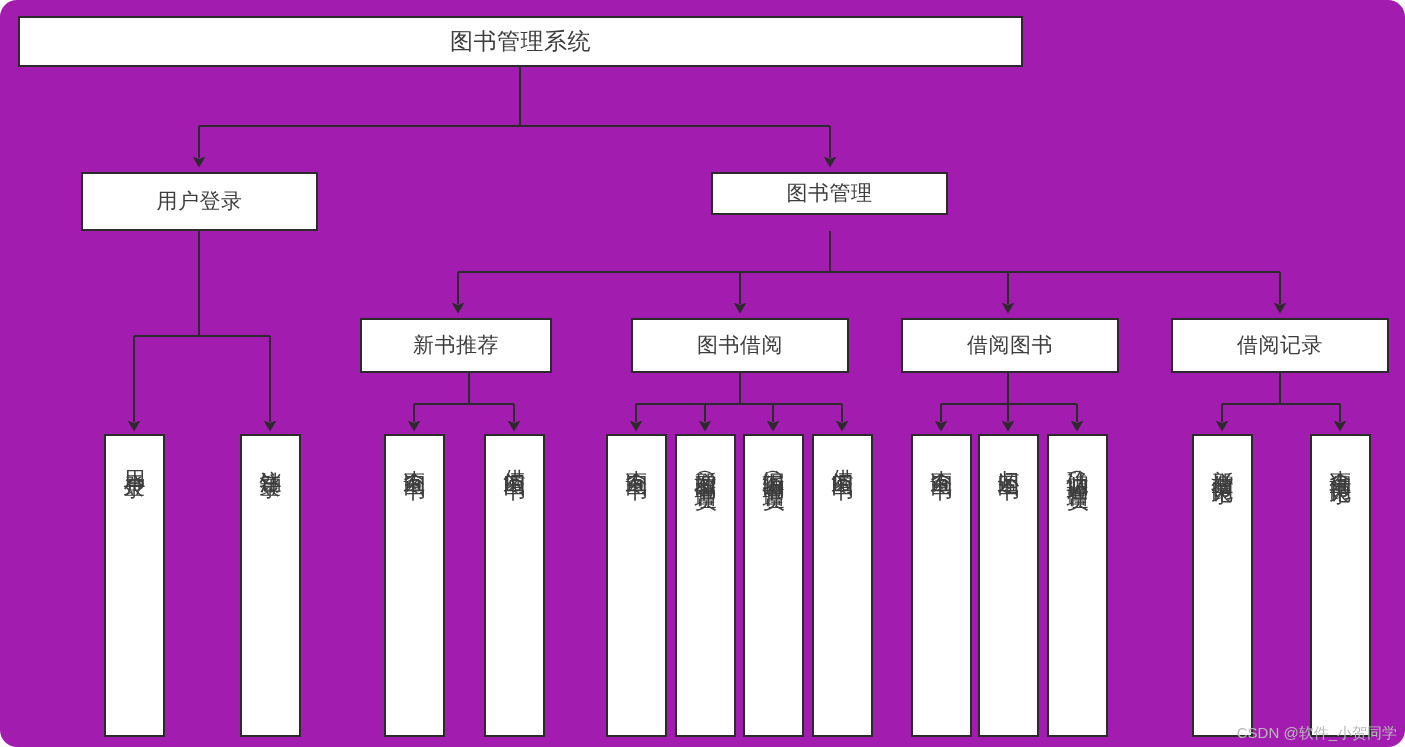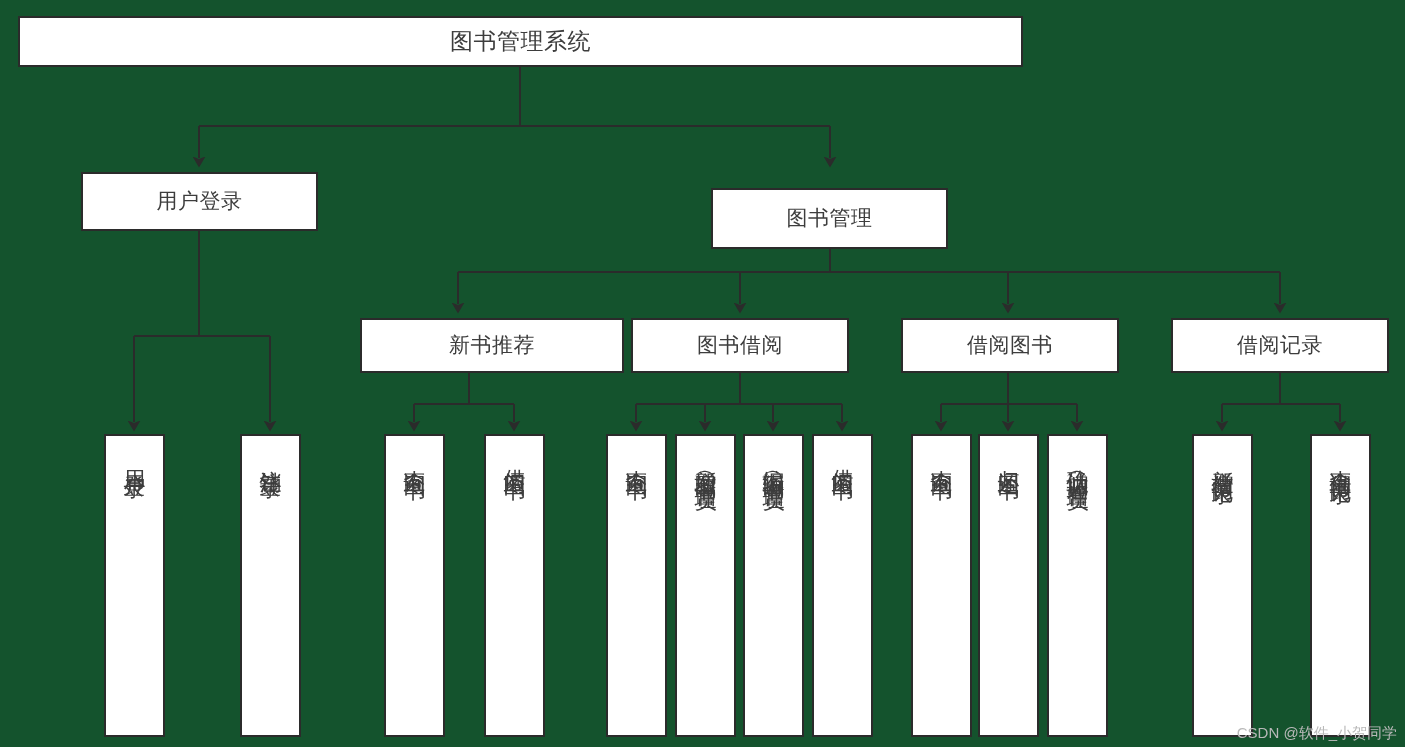--- a/index.html
+++ b/index.html
@@ -8,22 +8,23 @@
     padding: 0;
     background: #ffffff;
   }
   body {
     font-family: "Liberation Sans", "DejaVu Sans", sans-serif;
   }
   #canvas {
     position: relative;
     width: 1405px;
     height: 747px;
-    background: #14532d;
+    background: #a21caf;
     overflow: hidden;
+    border-radius: 17px;
   }
   #edges {
     position: absolute;
     left: 0;
     top: 0;
     width: 1405px;
     height: 747px;
     pointer-events: none;
   }
   .node {
@@ -126,25 +127,25 @@
   </svg>
 
   <div class="node root" style="left:18px; top:16px; width:1005px; height:51px;">
     <span class="lbl">图书管理系统</span>
   </div>
 
   <div class="node hbox" style="left:81px; top:172px; width:237px; height:59px;">
     <span class="lbl">用户登录</span>
   </div>
 
-  <div class="node hbox" style="left:711px; top:172px; width:237px; height:61px;margin-top:16px;">
+  <div class="node hbox" style="left:711px; top:172px; width:237px; height:43px;">
     <span class="lbl">图书管理</span>
   </div>
 
-  <div class="node hbox" style="left:360px; top:318px; width:264px; height:55px;">
+  <div class="node hbox" style="left:360px; top:318px; width:192px; height:55px;">
     <span class="lbl">新书推荐</span>
   </div>
 
   <div class="node hbox" style="left:631px; top:318px; width:218px; height:55px;">
     <span class="lbl">图书借阅</span>
   </div>
 
   <div class="node hbox" style="left:901px; top:318px; width:218px; height:55px;">
     <span class="lbl">借阅图书</span>
   </div>

